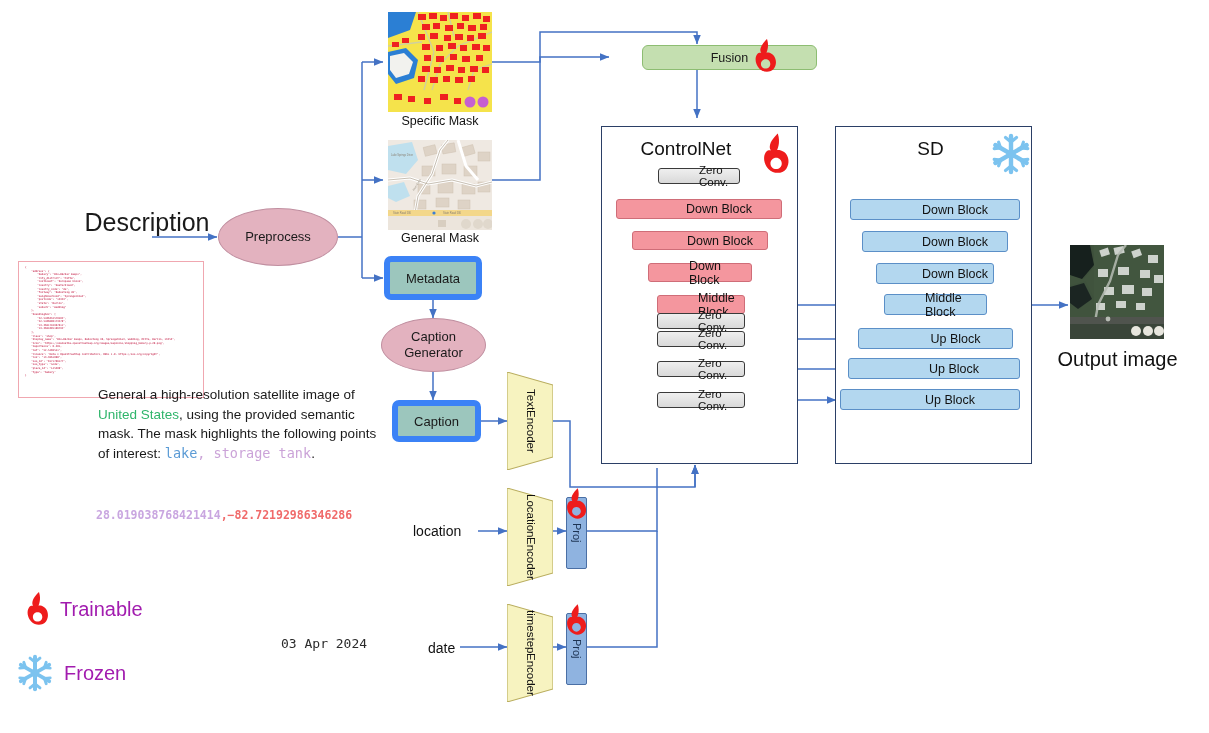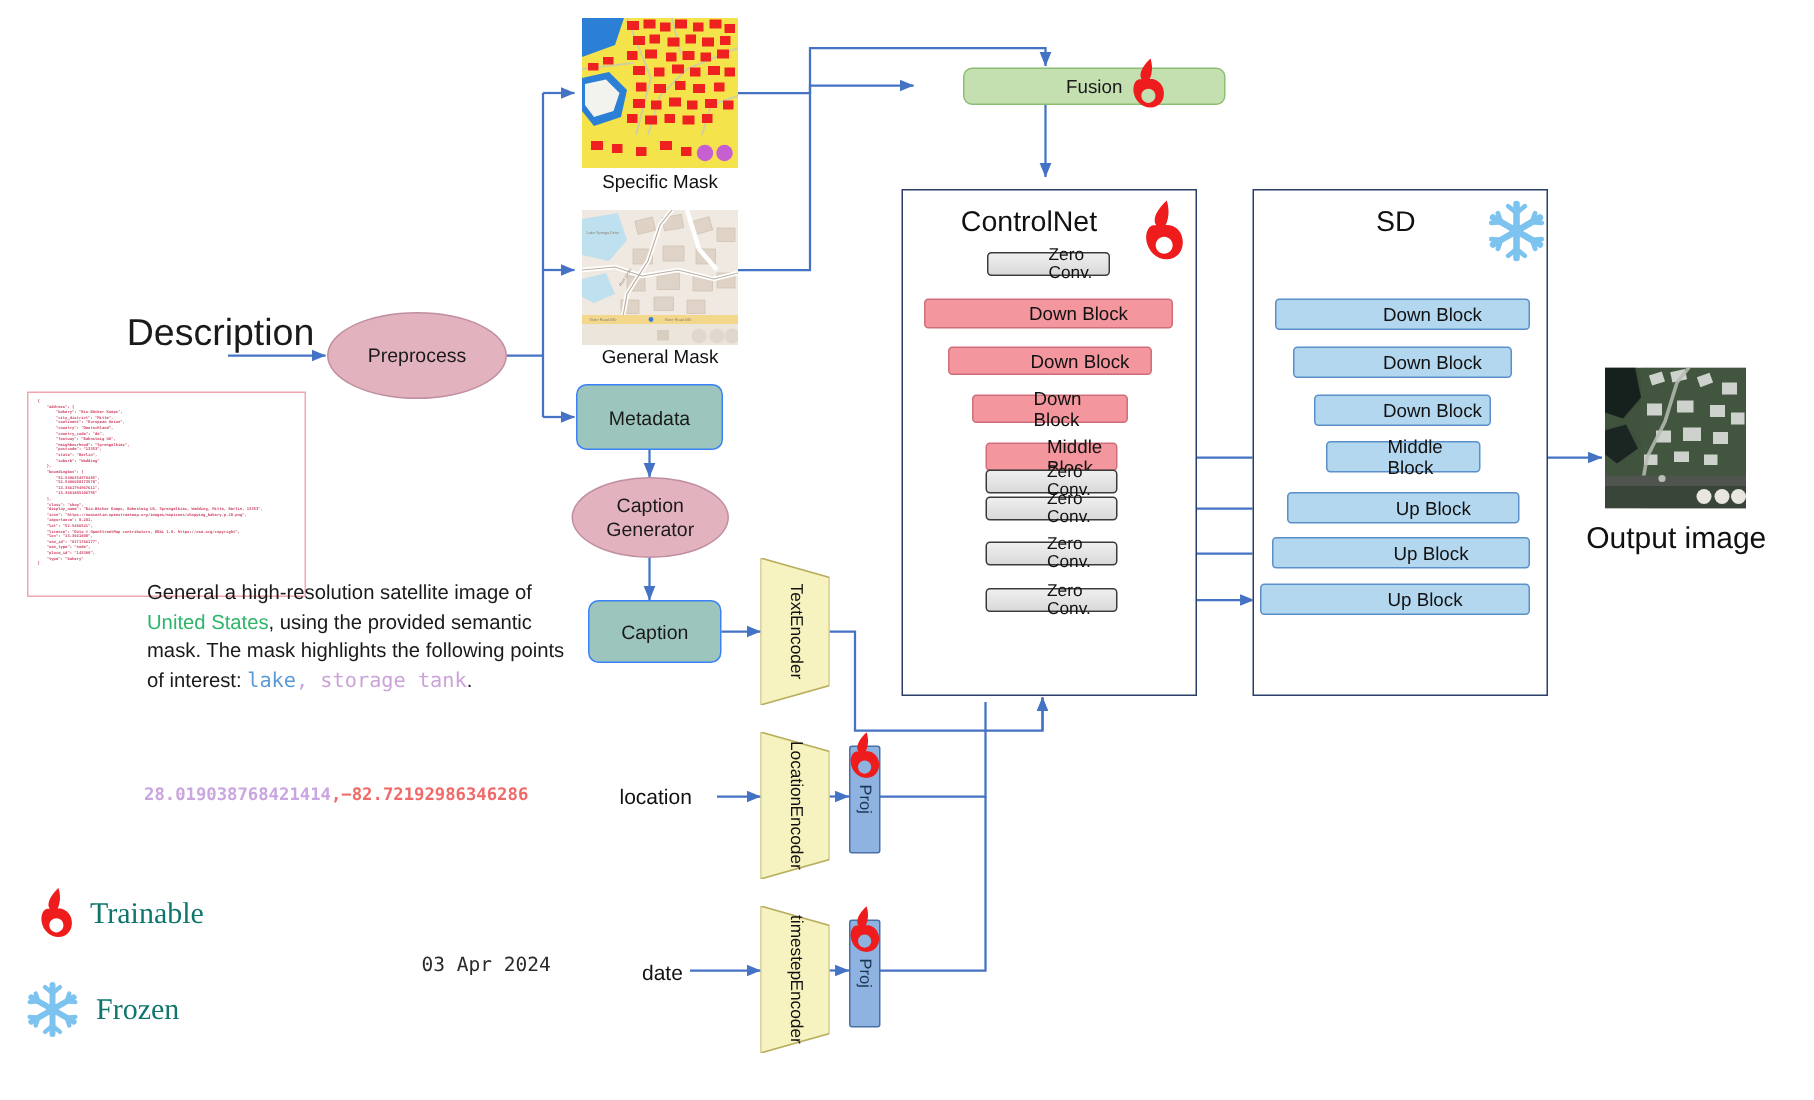--- a/index.html
+++ b/index.html
@@ -51,21 +51,21 @@
     background: #e3b2bf;
     border: 1px solid #c08fa0;
     display:flex; align-items:center; justify-content:center;
     text-align:center;
     font-size: 13px; color:#1a1a1a; line-height:1.25;
   }
 
   
   .teal-box {
     background: #9cc6bd;
-    border: 1px solid #3b82f6;
+    border: 6px solid #3b82f6;
     border-radius: 7px;
     display:flex; align-items:center; justify-content:center;
     font-size: 13px; color:#1a1a1a;
   }
 
   
   .green-box {
     background: #c4dfb0;
     border: 1px solid #8dbd72;
     border-radius: 6px;
@@ -144,21 +144,21 @@
 
   .plain-lbl { position:absolute; font-size:14px; color:#111; }
   .date-val {
     position:absolute;
     font-family:"DejaVu Sans Mono","Liberation Mono",monospace;
     font-size: 13px; color:#2a2a2a;
   }
 
   
   .legend-row { position:absolute; display:flex; align-items:center; gap:10px; }
-  .legend-txt { font-size: 20px; color:#0f766e;font-family:Liberation Serif, serif; }
+  .legend-txt { font-size: 20px; color:#a21caf; }
 
   .out-cap { position:absolute; font-size:20px; color:#111; }
 </style>
 </head>
 <body>
 
 <div id="canvas">
 
   <svg id="wires" viewBox="0 0 1209 733">
     <defs>
@@ -509,21 +509,21 @@
     <span>Up Block</span>
   </div>
   <div class="chip chip-blue" style="left:840px; top:389px; width:180px; height:21px;">
     <span>Up Block</span>
   </div>
 
   <div class="caption-par" style="left:98px; top:385px; width:290px;">
     <span>General a high-resolution satellite image of </span><span class="poi-green">United States</span><span>, using the provided semantic mask. The mask highlights the following points of interest: </span><span class="mono poi-blue">lake</span><span class="mono poi-purple">, </span><span class="mono poi-purple">storage tank</span><span>.</span>
   </div>
 
-  <div class="coords" style="left:96px; top:522px;">
+  <div class="coords" style="left:96px; top:508px;">
     <span class="lat">28.019038768421414</span><span class="lon">,</span><span class="lon">−82.72192986346286</span>
   </div>
   <div class="plain-lbl" style="left:413px; top:523px;">location</div>
 
   <div class="date-val" style="left:281px; top:636px;">03 Apr 2024</div>
   <div class="plain-lbl" style="left:428px; top:640px;">date</div>
 
   <div class="trap" style="left:507px; top:372px; width:46px; height:98px;">
     <svg class="trap-shape" viewBox="0 0 46 98" width="46" height="98" preserveAspectRatio="none">
       <polygon points="0,0 46,13 46,85 0,98" fill="#f7f3c0" stroke="#b9ad5e" stroke-width="1.1"></polygon>

